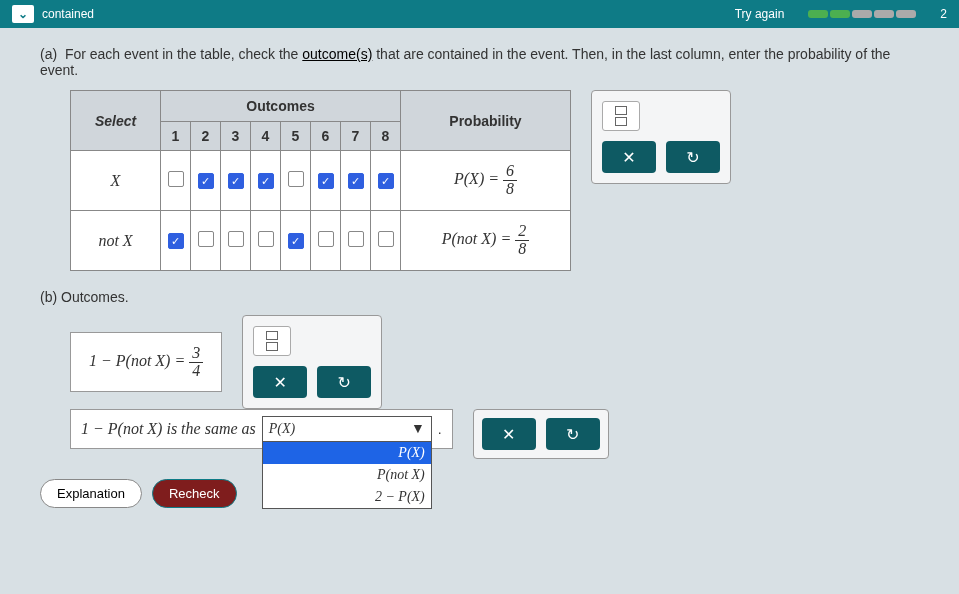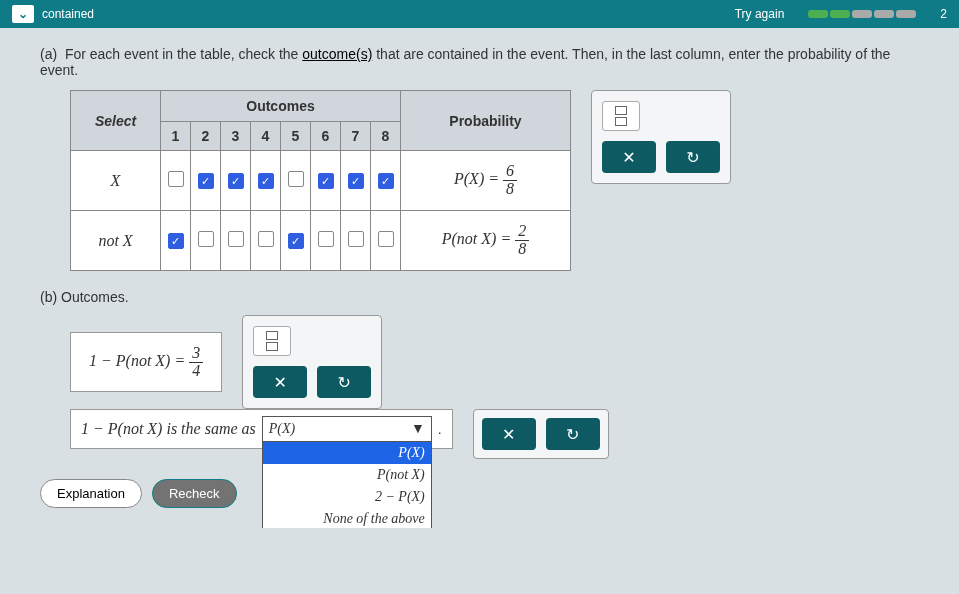--- a/index.html
+++ b/index.html
@@ -133,21 +133,21 @@
   .dd-opt.sel { background:#1e64e6; color:#fff; }
   .bottom-btns { margin-top:20px; display:flex; gap:10px; }
   .pillbtn {
     border:1px solid #888;
     background:#fff;
     border-radius:16px;
     padding:6px 16px;
     font-size:13px;
     cursor:pointer;
   }
-  .pillbtn.primary { background:#737373; color:#fff; border-color:#0e7b86; }
+  .pillbtn.primary { background:#7f1d1d; color:#fff; border-color:#0e7b86; }
   .sentence-box { border:1px solid #999; background:#fff; padding:6px 10px; display:flex; align-items:center; gap:6px; }
 </style>
 </head>
 <body>
 
 <div class="topbar">
   <div class="topbar-left">
     <div class="chevron">⌄</div>
     <span>contained</span>
   </div>
@@ -272,21 +272,20 @@
         <span class="math">1 − P(not X) is the same as</span>
         <div class="dd-container">
           <div class="dd-select">
             <span>P(X)</span>
             <span style="font-style:normal;">▼</span>
           </div>
           <div class="dd-options" id="dd-options">
               <div class="dd-opt sel">P(X)</div>
               <div class="dd-opt">P(not X)</div>
               <div class="dd-opt">2 − P(X)</div>
-              <div class="dd-opt">None of the above</div>
             </div>
         </div>
         <span>.</span>
       </div>
     </div>
 
     <div class="toolbox" style="flex-direction:row; padding:8px;">
       <button class="tealbtn">✕</button>
       <button class="tealbtn">↻</button>
     </div>

